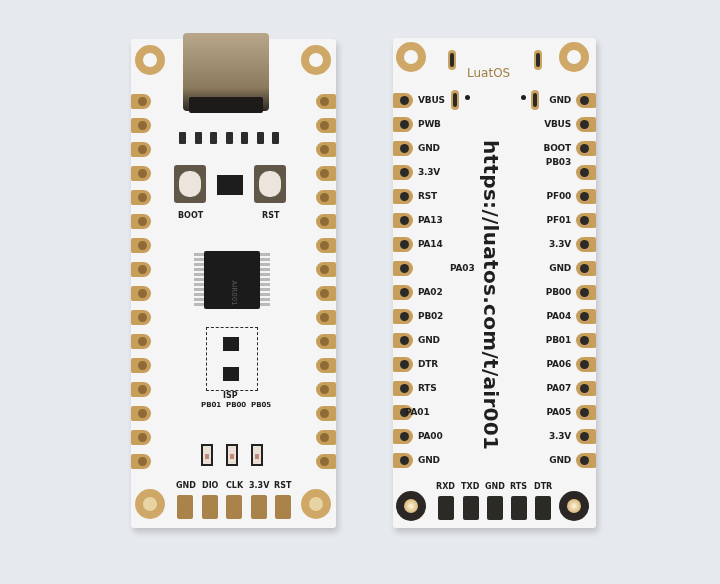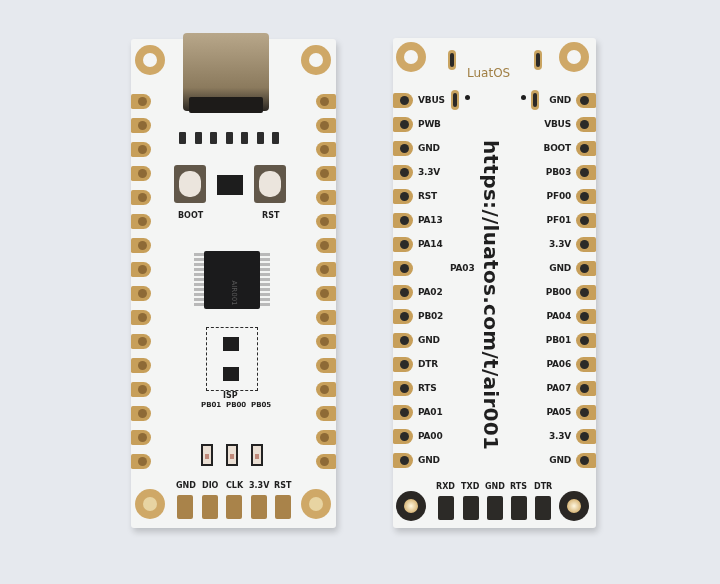--- a/index.html
+++ b/index.html
@@ -175,21 +175,21 @@
     <div class="pinlbl" style="left:25px;top:129px;">3.3V</div>
     <div class="pinlbl" style="left:25px;top:153px;">RST</div>
     <div class="pinlbl" style="left:25px;top:177px;">PA13</div>
     <div class="pinlbl" style="left:25px;top:201px;">PA14</div>
     <div class="pinlbl" style="left:25px;top:225px;padding-left:32px;">PA03</div>
     <div class="pinlbl" style="left:25px;top:249px;">PA02</div>
     <div class="pinlbl" style="left:25px;top:273px;">PB02</div>
     <div class="pinlbl" style="left:25px;top:297px;">GND</div>
     <div class="pinlbl" style="left:25px;top:321px;">DTR</div>
     <div class="pinlbl" style="left:25px;top:345px;">RTS</div>
-    <div class="pinlbl" style="left:25px;top:369px;">PA01</div>
+    <div class="pinlbl" style="left:12px;top:369px;">PA01</div>
     <div class="pinlbl" style="left:25px;top:393px;">PA00</div>
     <div class="pinlbl" style="left:25px;top:417px;">GND</div>
   </div>
 
   <div>
     <div class="castpad right dk" style="left:183px;top:55px;"></div>
     <div class="castpad right dk" style="left:183px;top:79px;"></div>
     <div class="castpad right dk" style="left:183px;top:103px;"></div>
     <div class="castpad right dk" style="left:183px;top:127px;"></div>
     <div class="castpad right dk" style="left:183px;top:151px;"></div>
@@ -201,21 +201,21 @@
     <div class="castpad right dk" style="left:183px;top:295px;"></div>
     <div class="castpad right dk" style="left:183px;top:319px;"></div>
     <div class="castpad right dk" style="left:183px;top:343px;"></div>
     <div class="castpad right dk" style="left:183px;top:367px;"></div>
     <div class="castpad right dk" style="left:183px;top:391px;"></div>
     <div class="castpad right dk" style="left:183px;top:415px;"></div>
 
     <div class="pinlbl" style="right:25px;top:57px;">GND</div>
     <div class="pinlbl" style="right:25px;top:81px;">VBUS</div>
     <div class="pinlbl" style="right:25px;top:105px;">BOOT</div>
-    <div class="pinlbl" style="right:25px;top:129px;margin-left:20px;">PB03</div>
+    <div class="pinlbl" style="right:25px;top:119px;margin-left:20px;">PB03</div>
     <div class="pinlbl" style="right:25px;top:153px;">PF00</div>
     <div class="pinlbl" style="right:25px;top:177px;">PF01</div>
     <div class="pinlbl" style="right:25px;top:201px;">3.3V</div>
     <div class="pinlbl" style="right:25px;top:225px;">GND</div>
     <div class="pinlbl" style="right:25px;top:249px;">PB00</div>
     <div class="pinlbl" style="right:25px;top:273px;">PA04</div>
     <div class="pinlbl" style="right:25px;top:297px;">PB01</div>
     <div class="pinlbl" style="right:25px;top:321px;">PA06</div>
     <div class="pinlbl" style="right:25px;top:345px;">PA07</div>
     <div class="pinlbl" style="right:25px;top:369px;">PA05</div>

